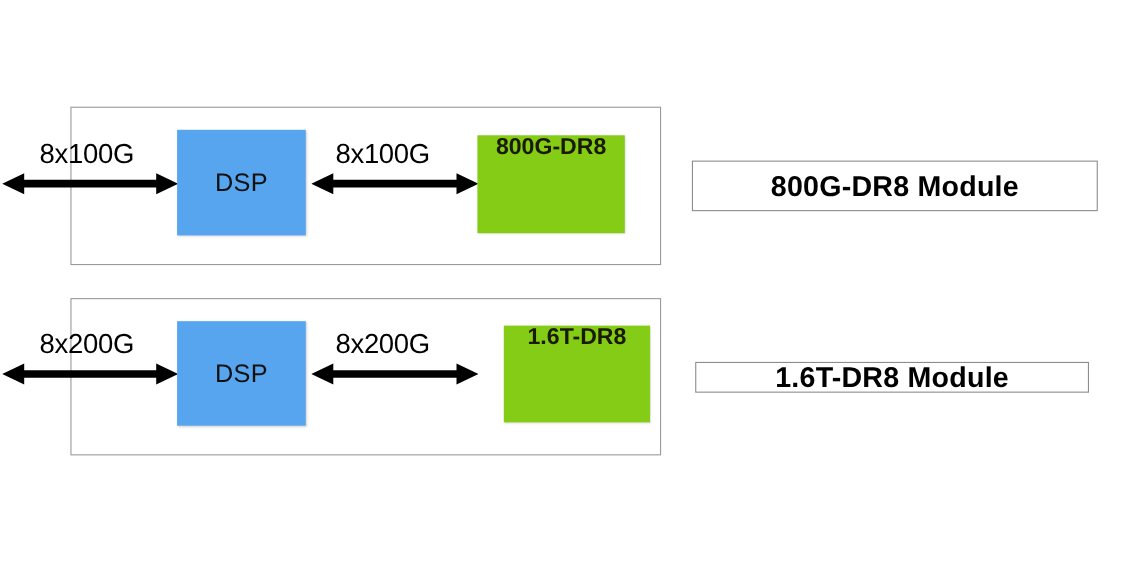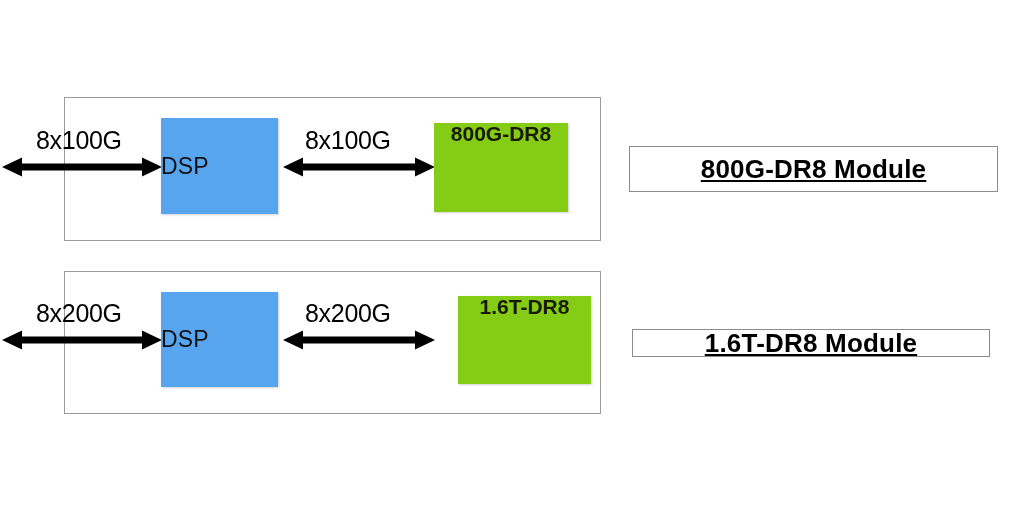--- a/index.html
+++ b/index.html
@@ -33,21 +33,21 @@
   #module-frame-1 { left: 64px;  top: 97px;  width: 537px; height: 144px; }
   #module-frame-2 { left: 64px;  top: 271px; width: 537px; height: 143px; }
 
   
   .dsp-block {
     position: absolute;
     background: #56a5ee;
     box-sizing: border-box;
     display: flex;
     align-items: center;
-    justify-content: flex-start;
+    justify-content: center;
     box-shadow: 1px 1px 2px rgba(0,0,0,0.18);
   }
   #dsp-block-1 { left: 161px; top: 118px; width: 117px; height: 96px; }
   #dsp-block-2 { left: 161px; top: 292px; width: 117px; height: 95px; }
   .dsp-label {
     font-family: "Liberation Sans", sans-serif;
     font-size: 23px;
     font-weight: 400;
     color: #111111;
     letter-spacing: 0.2px;
@@ -114,21 +114,20 @@
   #legend-box-1 { left: 629px; top: 146px; width: 369px; height: 46px; }
   #legend-box-2 { left: 632px; top: 329px; width: 358px; height: 28px; }
   .legend-label {
     font-family: "Liberation Sans", sans-serif;
     font-size: 26px;
     font-weight: 700;
     color: #000000;
     white-space: nowrap;
     line-height: 1;
     letter-spacing: 0.2px;
-    text-decoration: underline;
   }
 </style>
 </head>
 <body>
 
 <div class="canvas">
 
   <div class="module-frame" id="module-frame-1"></div>
 
   <div class="rate-label" id="rate-label-left-1">8x100G</div>

